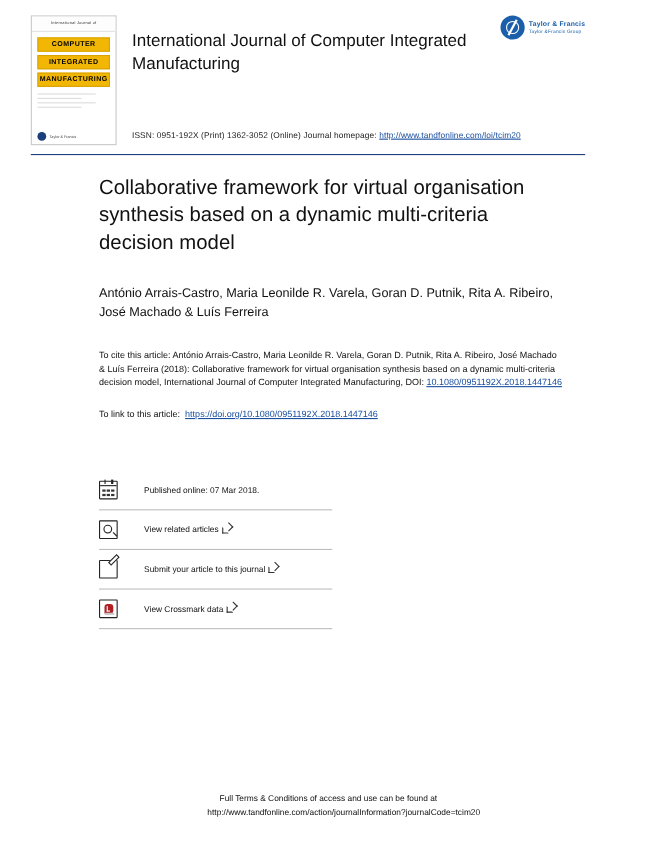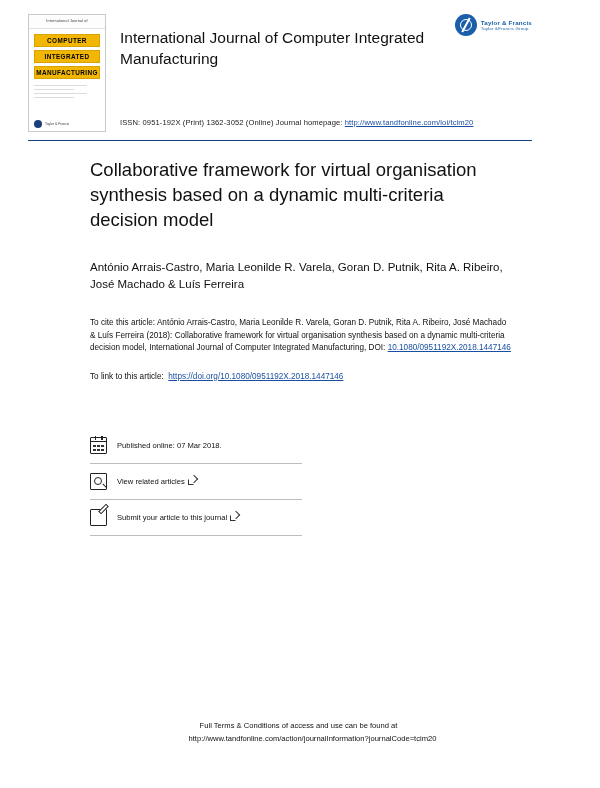--- a/index.html
+++ b/index.html
@@ -226,21 +226,21 @@
   }
 
   
   .actions {
     margin-top: 26px;
     width: 212px;
   }
   .action-row {
     display: flex;
     align-items: center;
-    gap: 10px;
+    gap: 24px;
     padding: 9px 0;
     border-bottom: 1px solid #bdbdbd;
     min-height: 26px;
     box-sizing: border-box;
   }
   .action-row:first-child { border-top: none; }
   .action-label {
     font-size: 7.6px;
     color: #111;
     display: flex;
@@ -498,20 +498,30 @@
       </div>
 
       <div class="action-row">
         <div class="ico ico-pen"></div>
         <div class="action-label">
           <span>Submit your article to this journal</span>
           <span class="ext-ico"></span>
         </div>
       </div>
 
+      <div class="action-row">
+        <div class="ico ico-cross">
+          <span class="bubble"></span>
+            <span class="shadow"></span>
+        </div>
+        <div class="action-label">
+          <span>View Crossmark data</span>
+          <span class="ext-ico"></span>
+        </div>
+      </div>
 
     </div>
   </div>
 
   <div class="footer">
     <div>Full Terms &amp; Conditions of access and use can be found at</div>
     <a href="#">http://www.tandfonline.com/action/journalInformation?journalCode=tcim20</a>
   </div>
 
 </div>

